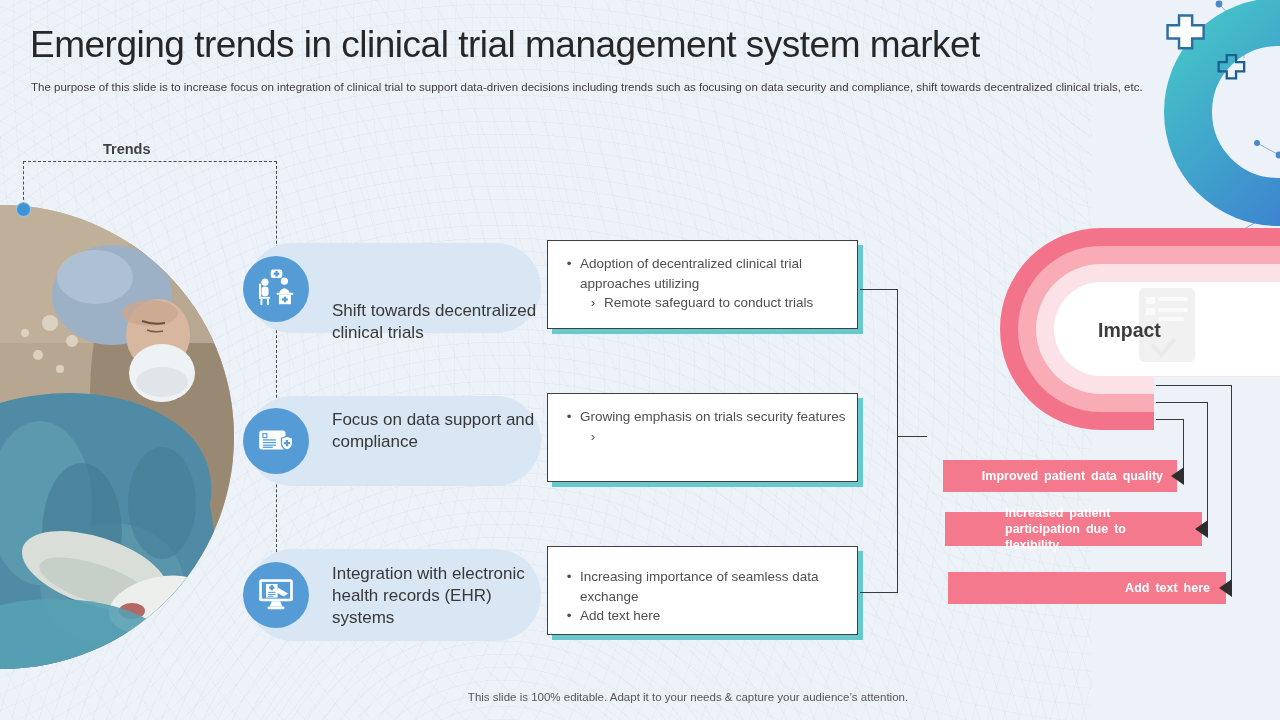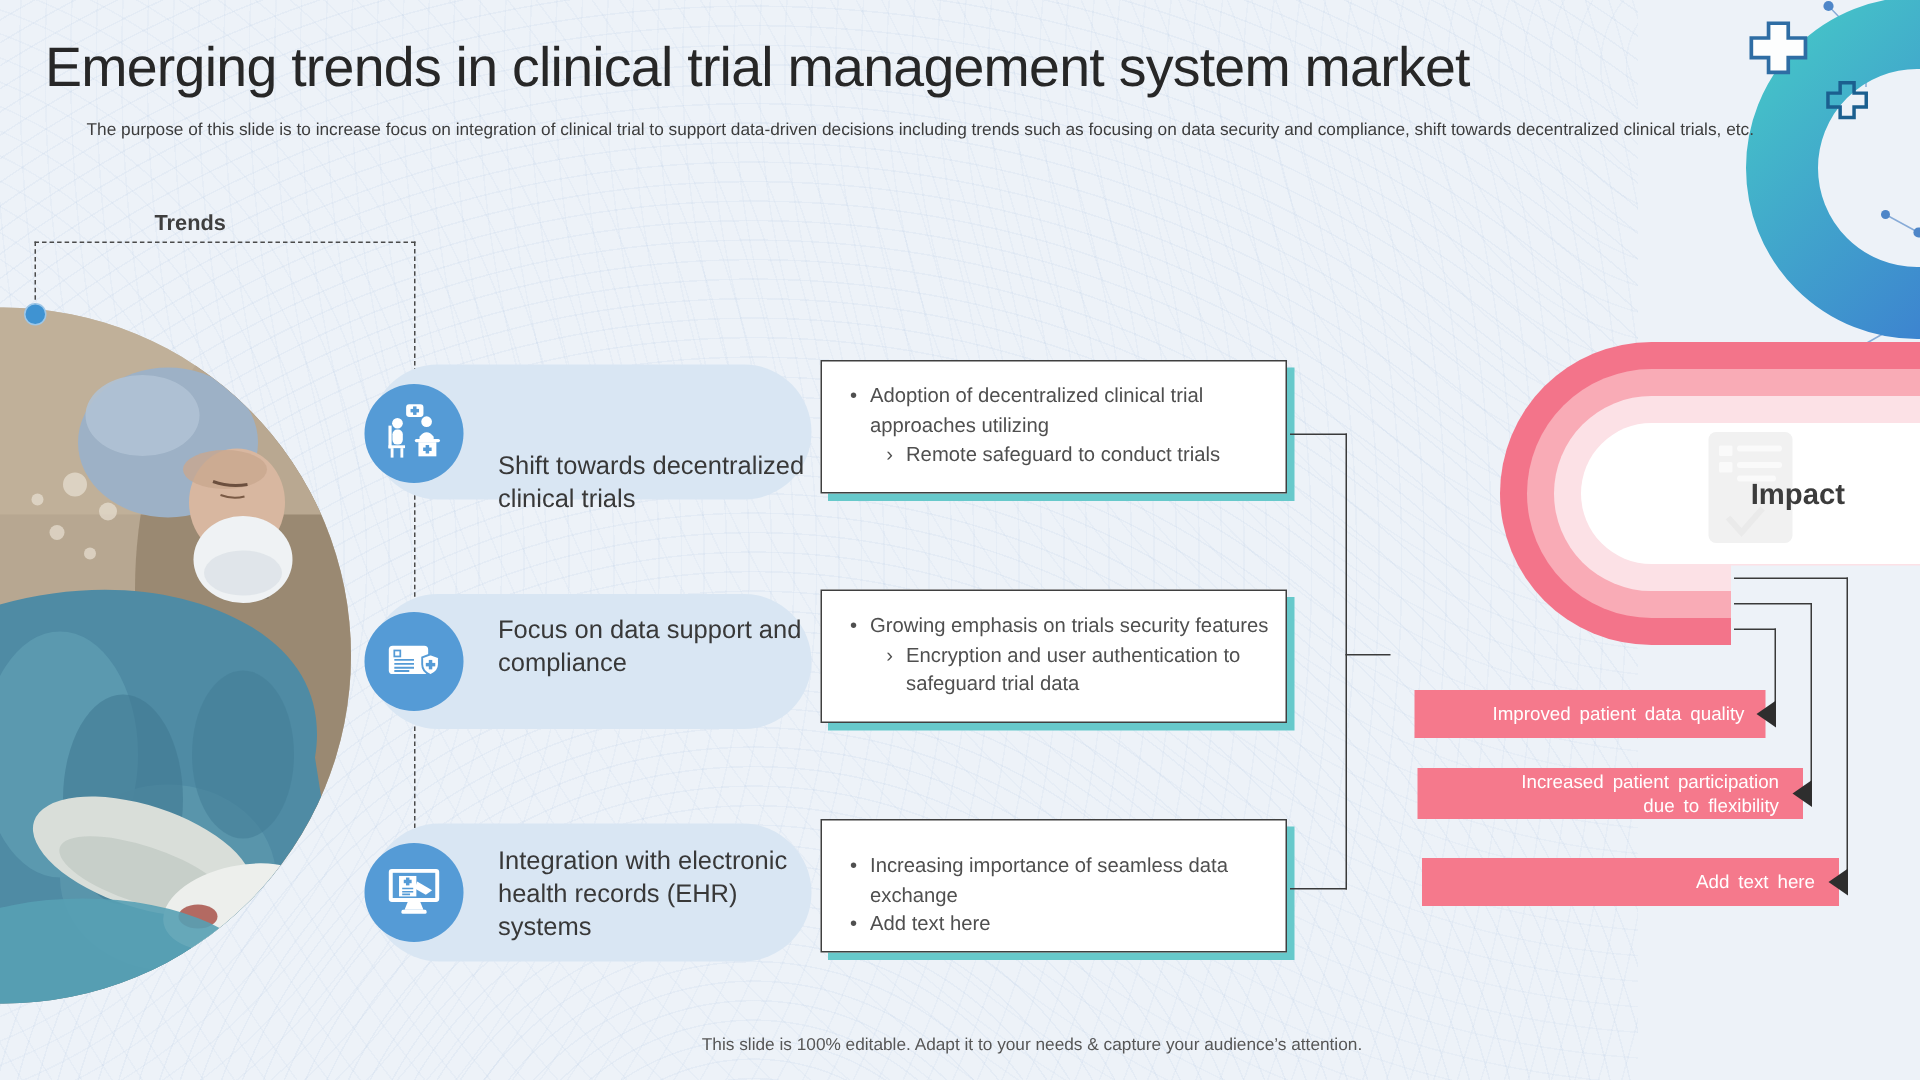--- a/index.html
+++ b/index.html
@@ -13,21 +13,21 @@
     background-color:#edf2f8;
     background-image:
       repeating-radial-gradient(circle at 46% 118%, rgba(182,202,228,.16) 0 1px, transparent 1px 13px),
       repeating-radial-gradient(circle at -12% 52%, rgba(182,202,228,.13) 0 1px, transparent 1px 15px),
       repeating-radial-gradient(circle at 104% 6%, rgba(182,202,228,.12) 0 1px, transparent 1px 17px);
   }
   .abs{position:absolute;}
 
   
   .title{left:30px;top:24px;width:1060px;font-size:37px;letter-spacing:-.5px;color:#272727;}
-  .subtitle{left:31px;top:80px;width:1165px;font-size:11.5px;color:#3d3d3d;line-height:14px;text-align:center;}
+  .subtitle{left:31px;top:80px;width:1165px;font-size:11.5px;color:#3d3d3d;line-height:14px;}
 
   
   .trends-label{left:103px;top:141px;font-size:14.5px;font-weight:bold;color:#3f3f3f;}
   .dash-h{left:23px;top:161px;width:254px;border-top:1.6px dashed #4a4a4a;}
   .dash-v-l{left:23px;top:161px;height:44px;border-left:1.6px dashed #4a4a4a;}
   .dash-v-r{left:276px;top:161px;height:401px;border-left:1.6px dashed #4a4a4a;}
   .start-dot{left:16px;top:202px;width:13px;height:13px;border-radius:50%;background:#3f93d2;border:1px solid #9ec7e8;}
 
   
   .pill{width:294px;height:90px;border-radius:46px;background:#d9e6f3;left:247px;}
@@ -43,25 +43,25 @@
 
   
   .cline{background:#3a3a3a;}
   .h{height:1.4px;}
   .v{width:1.4px;}
   .ring1{left:1000px;top:228px;width:280px;height:202px;background:#f3748a;border-radius:101px 0 0 101px;}
   .ring2{left:1018px;top:246px;width:262px;height:166px;background:#f9abb6;border-radius:83px 0 0 83px;}
   .ring3{left:1036px;top:264px;width:244px;height:130px;background:#fce1e6;border-radius:65px 0 0 65px;}
   .ring4{left:1054px;top:282px;width:226px;height:94px;background:#ffffff;border-radius:47px 0 0 47px;}
   .ring-cover{left:1154px;top:377px;width:126px;height:54px;background:#edf2f8;}
-  .impact-label{left:1098px;top:319px;width:132px;text-align:right;font-size:19.5px;font-weight:bold;color:#3c3c3c;}
+  .impact-label{left:1098px;top:319px;width:132px;text-align:left;font-size:19.5px;font-weight:bold;color:#3c3c3c;}
 
   
   .pbar{background:#f5798c;color:#fff;font-size:12.5px;line-height:16px;word-spacing:2.5px;
-        display:flex;align-items:center;justify-content:flex-end;text-align:right;box-sizing:border-box;}
+        display:flex;align-items:center;justify-content:flex-end;box-sizing:border-box;font-weight:bold;}
   .arrow-l{width:0;height:0;border-top:9px solid transparent;border-bottom:9px solid transparent;border-right:13px solid #2e2e2e;}
 
   .footer{left:0;top:691px;width:1280px;text-align:center;font-size:11.5px;color:#565656;margin-left:48px;}
 </style>
 </head>
 <body>
 
 <div class="slide">
 
   <svg class="abs" style="left:1100px;top:0;" width="180" height="300" viewBox="0 0 180 300">
@@ -221,21 +221,20 @@
         <span>Remote safeguard to conduct trials</span>
       </div>
   </div>
   <div class="abs tbox" style="top:393px;">
     <div class="bul l1">
         <span class="m">•</span>
         <span>Growing emphasis on trials security features</span>
       </div>
     <div class="bul l2">
         <span class="m">›</span>
-        <span>Encryption and user authentication to safeguard trial data</span>
       </div>
   </div>
   <div class="abs tbox" style="top:546px;padding-top:20px;">
     <div class="bul l1">
         <span class="m">•</span>
         <span>Increasing importance of seamless data exchange</span>
       </div>
     <div class="bul l1">
         <span class="m">•</span>
         <span>Add text here</span>

